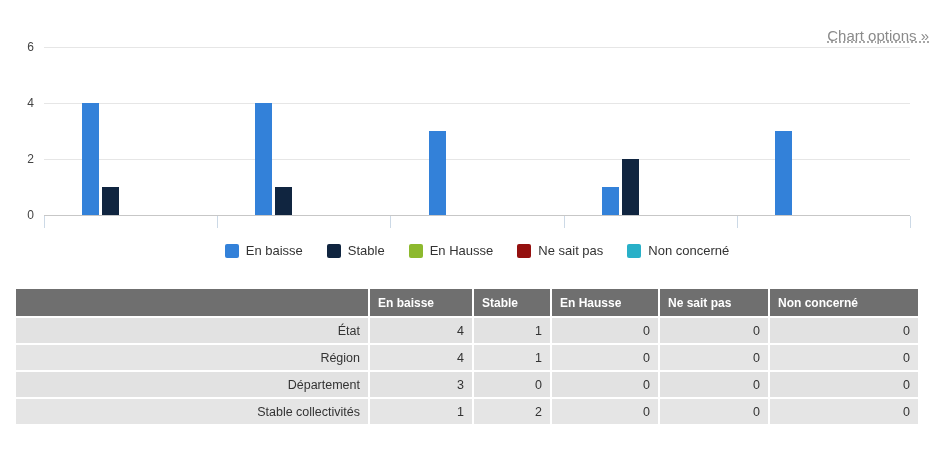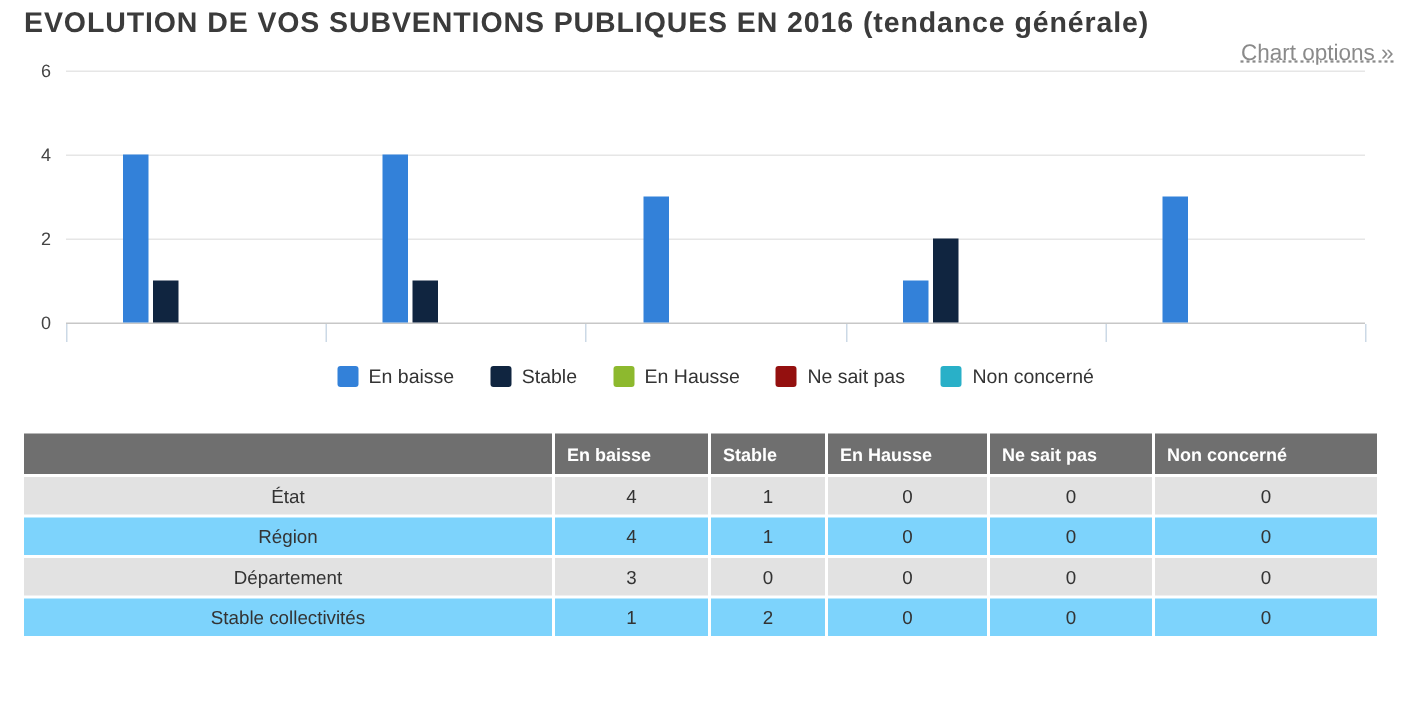--- a/index.html
+++ b/index.html
@@ -26,30 +26,29 @@
     justify-content:center;align-items:center;gap:24px;}
   .legend-item{display:flex;align-items:center;gap:7px;cursor:pointer;}
   .legend-swatch{width:14px;height:14px;border-radius:2px;display:inline-block;}
   .legend-label{font-size:13px;color:#333;}
 
   
   .data-table{position:absolute;left:14px;top:287px;width:906px;
     border-collapse:separate;border-spacing:2px;table-layout:fixed;}
   .data-table th{background:#6f6f6f;color:#fff;font-size:12px;font-weight:bold;
     text-align:left;padding:6px 8px;height:15px;}
-  .data-table td{font-size:12.5px;color:#333;text-align:center;padding:5px 8px;height:15px;}
+  .data-table td{font-size:12.5px;color:#333;text-align:right;padding:5px 8px;height:15px;}
   .data-table tr.row-odd td{background:#e2e2e2;}
-  .data-table tr.row-even td{background:#7dd3fc;}
+  .data-table tr.row-even td{background:#e5e5e5;}
 </style>
 </head>
 <body>
 
 <div class="page">
 
-  <h1 class="page-title">EVOLUTION DE VOS SUBVENTIONS PUBLIQUES EN 2016 (tendance générale)</h1>
   <a class="chart-options">Chart options »</a>
 
   <div class="chart-area">
     <div id="gridlines">
         <div class="axisline" style="left: 44px; top: 215px; width: 866px;"></div>
         <div class="gridline" style="left: 44px; top: 159px; width: 866px;"></div>
         <div class="gridline" style="left: 44px; top: 103px; width: 866px;"></div>
         <div class="gridline" style="left: 44px; top: 47px; width: 866px;"></div>
       </div>
     <div id="ylabels">

